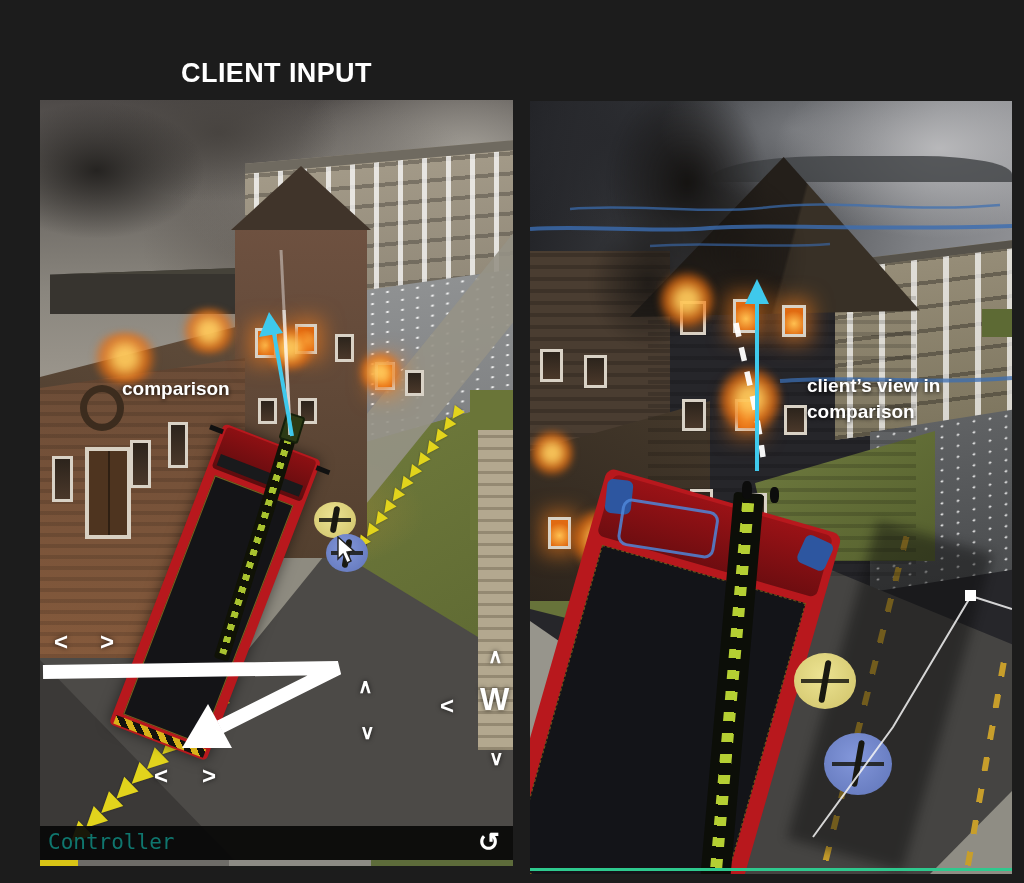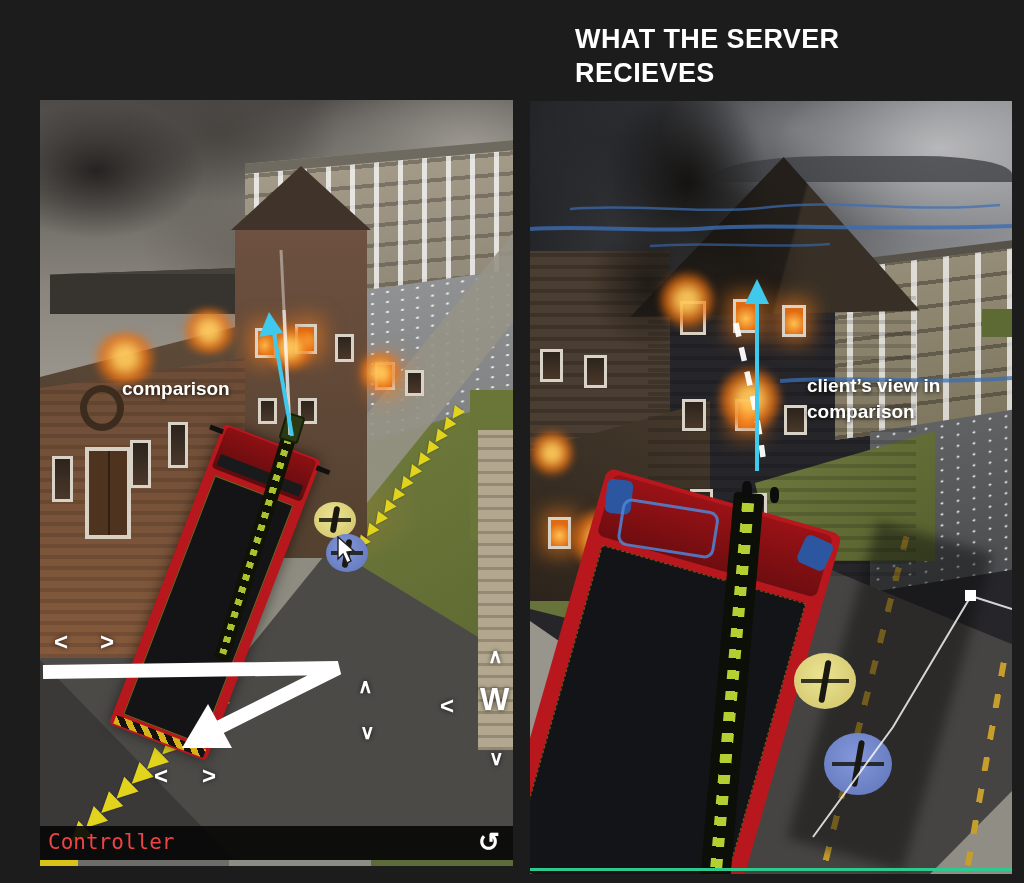--- a/index.html
+++ b/index.html
@@ -103,21 +103,21 @@
   
   .note{color:#fff;font-weight:700;font-size:19px;line-height:26px;text-shadow:0 1px 4px rgba(0,0,0,.85);}
   .l-note{left:82px;top:276px;}
   .r-note{left:277px;top:272px;}
   
   .kh{color:#fff;font-weight:800;text-shadow:0 0 5px rgba(0,0,0,.7);font-size:24px;}
   .kh.small{font-size:20px;}
   .kh.big{font-size:31px;}
   
   .ctrl-bar{left:0;top:726px;width:473px;height:34px;background:rgba(8,8,8,.92);}
-  .ctrl-label{left:8px;top:4px;color:#ef4444;font-family:"DejaVu Sans Mono",monospace;font-size:21px;}
+  .ctrl-label{left:8px;top:4px;color:#0f766e;font-family:"DejaVu Sans Mono",monospace;font-size:21px;}
   .ctrl-reset{left:438px;top:1px;color:#fff;font-size:26px;font-weight:700;cursor:pointer;}
   .l-strip{left:0;top:760px;width:473px;height:6px;
     background:linear-gradient(90deg,#d8c416 0 8%,#6e6c68 8% 40%,#8d8b85 40% 70%,#5d6b3a 70% 100%);}
 
   
   .r-sky{left:0;top:0;width:482px;height:190px;
     background:
       radial-gradient(220px 120px at 85% 25%, rgba(190,190,192,.9), transparent 75%),
       radial-gradient(180px 100px at 55% 15%, rgba(120,122,126,.9), transparent 75%),
       radial-gradient(200px 130px at 15% 20%, rgba(40,41,45,.95), transparent 78%),
@@ -185,21 +185,21 @@
     background:repeating-linear-gradient(180deg,#b5cf33 0 9px,transparent 9px 21px);}
   .r-fig1{left:212px;top:380px;width:10px;height:18px;background:#0c0c0c;border-radius:40%;}
   .r-fig2{left:240px;top:386px;width:9px;height:16px;background:#0c0c0c;border-radius:40%;}
   .r-teal{left:0;top:767px;width:482px;height:3px;background:#2ec98e;}
 </style>
 </head>
 <body>
 
 <div class="canvas">
 
-  <div class="title title-right">WHAT THE SERVER RECIEVES</div>
+  <div class="title title-left">CLIENT INPUT</div>
 
   <div class="panel panel-left">
     <div class="l-sky"></div>
     <div class="l-parapet"></div>
     <div class="l-farbld"></div>
     <div class="l-parking"></div>
     <div class="l-grass"></div>
     <div class="l-grass2"></div>
     <div class="l-roadA"></div>
     <div class="l-roadB"></div>

